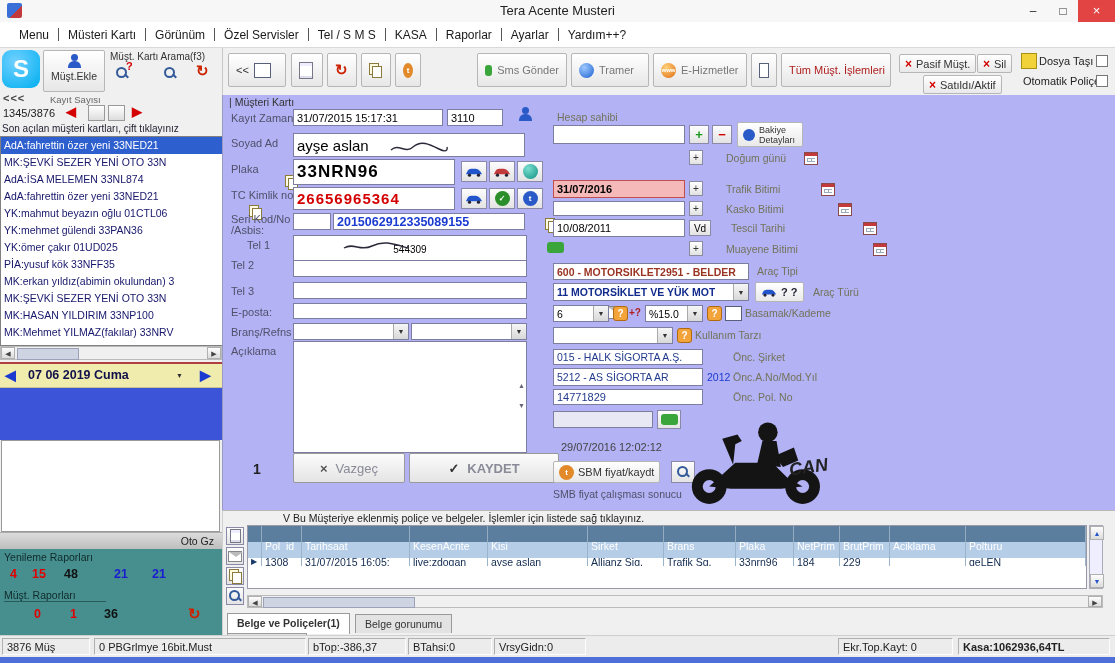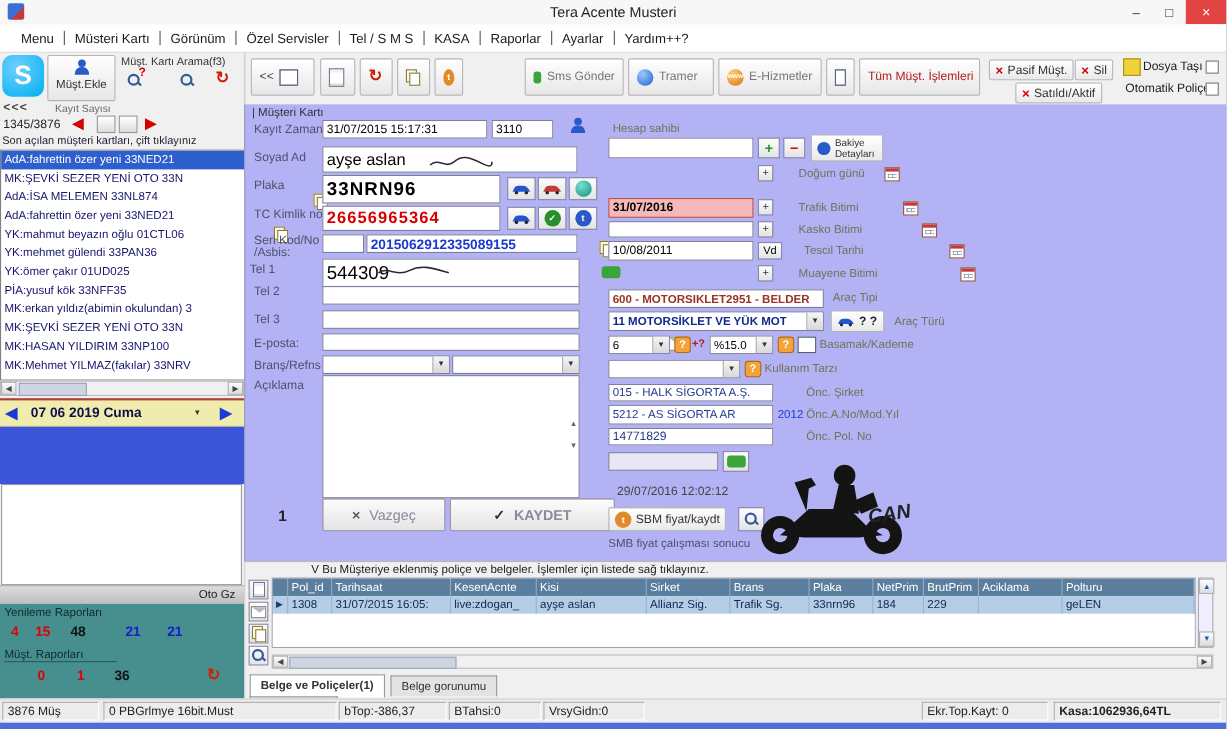--- a/index.html
+++ b/index.html
@@ -74,21 +74,21 @@
   .iconbtn{position:absolute;border:1px solid #8a8aa8;background:linear-gradient(#fdfdfd,#e3e3e3);display:flex;align-items:center;justify-content:center;box-sizing:border-box;}
   .car{display:block;}
   .bigbtn{position:absolute;border:1px solid #9a9a9a;border-radius:2px;background:linear-gradient(#fcfcfc,#e4e4e4);display:flex;align-items:center;justify-content:center;gap:8px;color:#8a8a98;font-size:13px;box-sizing:border-box;}
   .scrib{position:absolute;pointer-events:none;}
   
   .gridpanel{left:222px;top:510px;width:893px;height:125px;background:#f0f0f0;border-top:1px solid #b8b8b8;border-left:1px solid #cfcfcf;box-sizing:border-box;overflow:hidden;}
   .gtable{position:absolute;left:24px;top:14px;width:840px;background:#fff;border:1px solid #99a;box-sizing:border-box;}
   .grow{display:flex;height:16px;line-height:16px;font-size:10.5px;}
   .ghead{background:#5b7e9e;color:#fff;}
   .gdata{background:#b5cde6;color:#10294e;}
-  .gcell{padding:0 3px;border-right:1px solid rgba(255,255,255,0.35);overflow:hidden;white-space:nowrap;box-sizing:border-box;flex:0 0 auto;}
+  .gcell{padding:12px 3px;border-right:1px solid rgba(255,255,255,0.35);overflow:hidden;white-space:nowrap;box-sizing:border-box;flex:0 0 auto;}
   .gdata .gcell{border-right:1px solid #9ab4cc;}
   .tab{position:absolute;height:19px;line-height:18px;padding:0 9px;font-size:10.5px;border:1px solid #9a9a9a;border-bottom:none;background:#e3e3e3;color:#333;box-sizing:border-box;}
   .tab.active{background:#fff;font-weight:bold;height:21px;}
   
   .statusbar{left:0;top:635px;width:1115px;height:22px;background:#ececec;border-top:1px solid #cfcfcf;}
   .seg{position:absolute;top:2px;height:17px;line-height:17px;padding:0 4px;border:1px solid;border-color:#b0b0b0 #fdfdfd #fdfdfd #b0b0b0;font-size:11px;color:#222;white-space:nowrap;overflow:hidden;box-sizing:border-box;}
   .framebottom{left:0;top:657px;width:1115px;height:6px;background:#4f6fd8;}
 </style>
 </head>
 <body>
@@ -321,22 +321,22 @@
     
     <span class="flabel" style="left:8px;top:118px;">Seri Kod/No</span>
     <span class="flabel" style="left:8px;top:129px;">/Asbis:</span>
     <div class="field" style="left:70px;top:118px;width:38px;height:17px;"></div>
     <div class="field" style="left:110px;top:118px;width:192px;height:17px;color:#1b3bd0;font-weight:bold;font-size:12.5px;">
         <span>2015062912335089155</span>
       </div>
     <span class="abs pages-ic" style="left:306px;top:119px;"></span>
 
     
-    <span class="flabel" style="left:4px;top:144px;text-align:right;">Tel 1</span>
-    <div class="field" style="left:70px;top:140px;width:234px;height:28px;font-size:17px;">
+    <span class="flabel" style="left:24px;top:144px;text-align:right;">Tel 1</span>
+    <div class="field" style="left:70px;top:140px;width:234px;height:28px;font-size:10px;justify-content:center;">
       <span>544309</span>
       <svg class="scrib" style="left:48px;top:5px;" width="70" height="12">
           <path d="M2 7 C12 1 18 11 30 5 S52 3 66 7" stroke="#2a2a3a" fill="none" stroke-width="1.4"></path>
         </svg>
     </div>
     <span class="abs sms-ic" style="left:308px;top:144px;"></span>
 
     <span class="flabel" style="left:8px;top:164px;">Tel 2</span>
     <div class="field" style="left:70px;top:165px;width:234px;height:17px;">
         <span></span>

